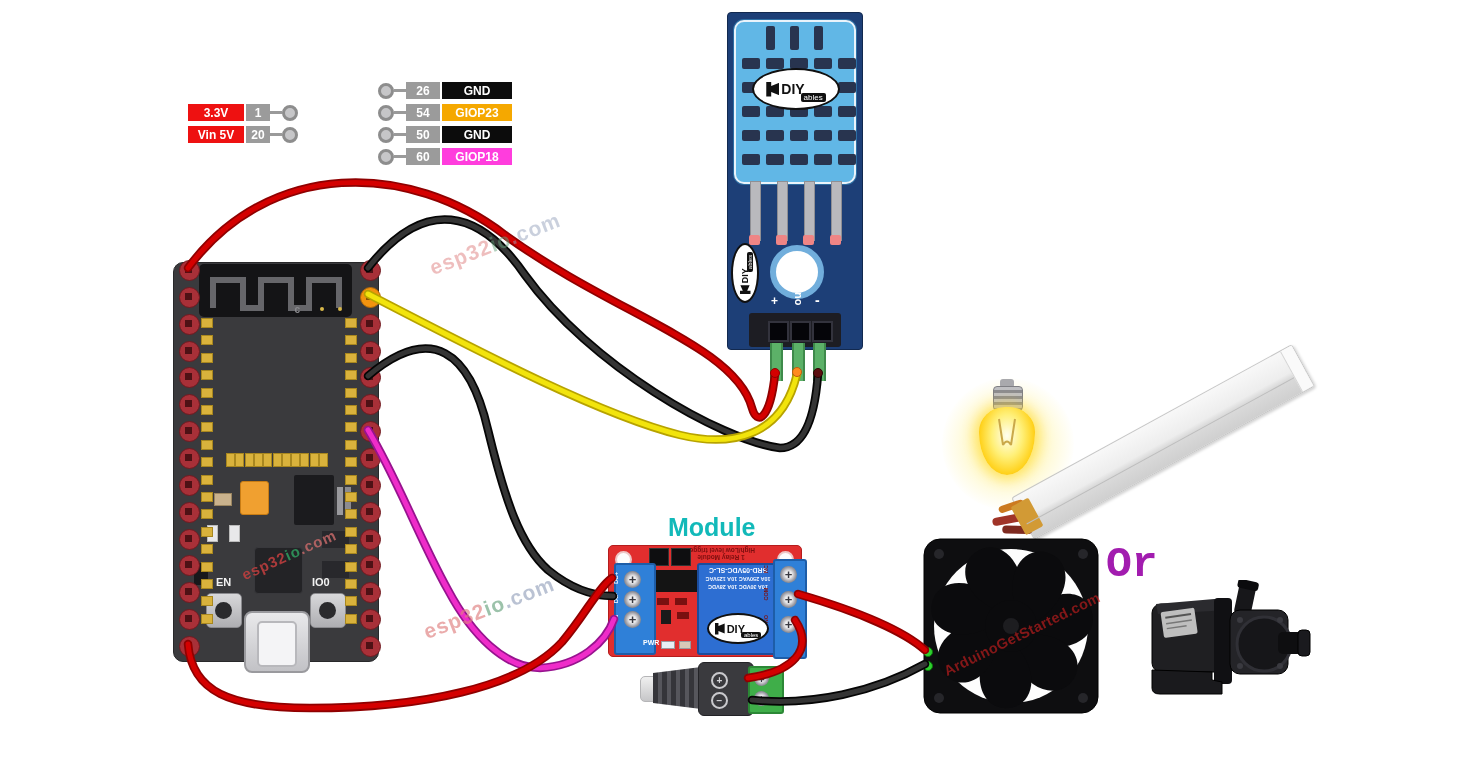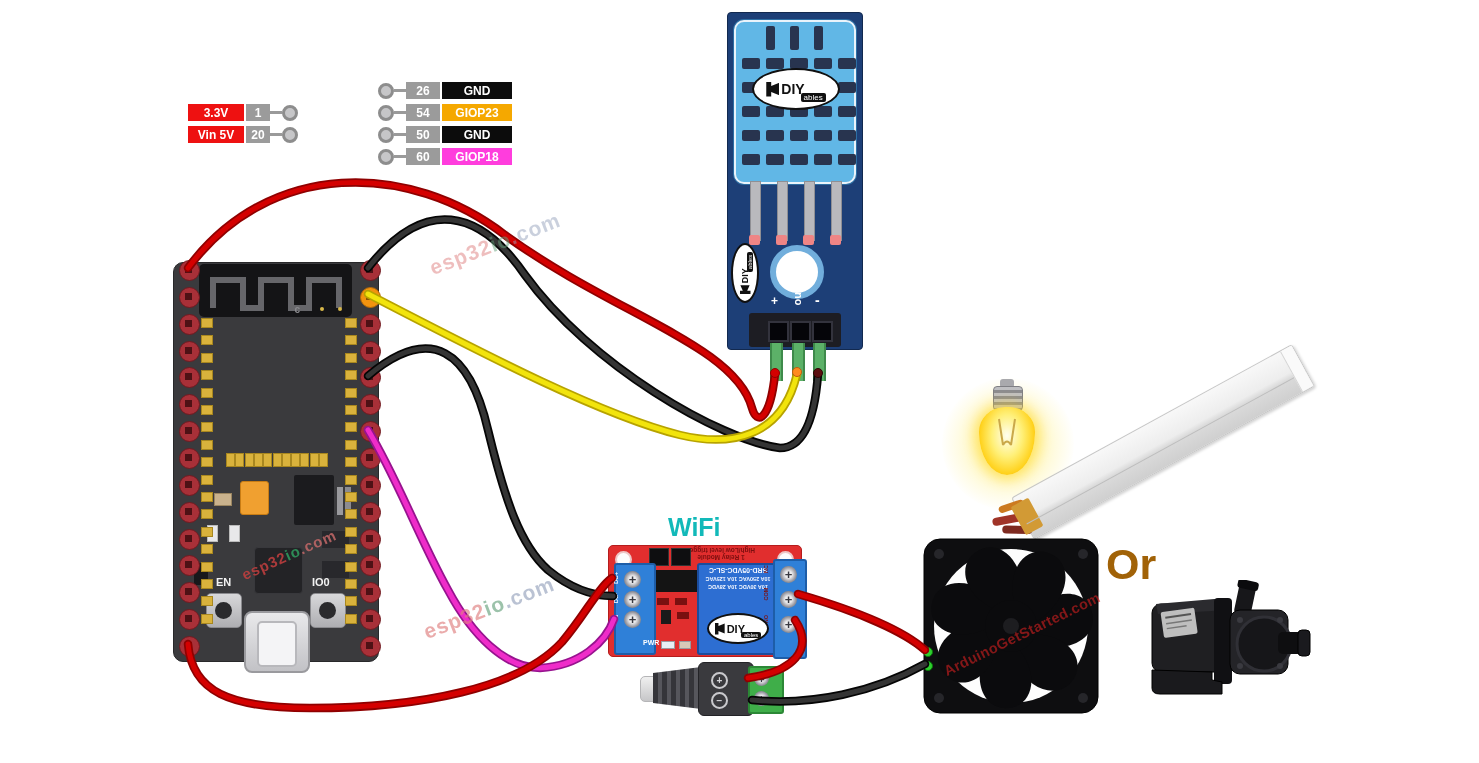--- a/index.html
+++ b/index.html
@@ -15,21 +15,21 @@
   .lname{width:56px;background:#ee1111;}
   .rname{width:70px;}
   .lpin{width:24px;background:#9b9b9b;margin-left:2px;}
   .rpin{width:34px;background:#9b9b9b;margin-right:2px;}
   .stub{width:12px;height:3px;background:#9a9a9a;}
   .lcirc{width:10px;height:10px;border-radius:50%;border:3px solid #8d8d8d;background:#c6c6c8;}
   .bgK{background:#0c0c0c;} .bgO{background:#f5a800;} .bgM{background:#ff3ddd;}
 
   
   .cyanlab{position:absolute;color:#12b9b9;font-weight:bold;z-index:80;white-space:nowrap;}
-  .orlab{position:absolute;color:#a16207;font-weight:bold;font-size:43px;z-index:80;}
+  .orlab{position:absolute;color:#a21caf;font-weight:bold;font-size:43px;z-index:80;font-family:Liberation Mono, monospace;}
 
   
   .esp32{position:absolute;left:173px;top:262px;width:204px;height:398px;background:#3a3a3d;
          border-radius:10px;border:1px solid #28282a;}
   .pin{position:absolute;width:19px;height:19px;border-radius:50%;background:#a83038;border:1px solid #701a20;}
   .pin::after{content:'';position:absolute;left:5px;top:5px;width:7px;height:7px;background:#4e1115;}
   .pin-orange{background:#f2930f;border-color:#b46a08;}
   .pin-orange::after{background:#8a5406;}
   .pad{position:absolute;width:10px;height:8px;background:#d9b23c;border:1px solid #a8871f;}
   .padv{width:7px;height:12px;}
@@ -553,21 +553,21 @@
       </g>
     <g>
         <use href="#w9" class="wo oK"></use>
         <use href="#w9" class="wi iK"></use>
       </g>
     <circle cx="775" cy="373" r="4.5" fill="#d40000" stroke="#8f0000"></circle>
     <circle cx="797" cy="372" r="4.5" fill="#ff8b1f" stroke="#c05a10"></circle>
     <circle cx="818" cy="373" r="4.5" fill="#5c1010" stroke="#2b0505"></circle>
   </svg>
 
-  <div class="cyanlab" style="left:668px;top:513px;font-size:25px;">WiFi</div>
+  <div class="cyanlab" style="left:668px;top:513px;font-size:25px;">Module</div>
   <div class="orlab" style="left:1106px;top:540px;">Or</div>
 
   <div class="wm wm1">
     <span class="wm-a">esp32</span><span class="wm-b">io</span><span class="wm-c">.com</span>
   </div>
   <div class="wm wm2">
     <span class="wm-a">esp32</span><span class="wm-b">io</span><span class="wm-c">.com</span>
   </div>
   <div class="wm wm3">
     <span class="wm-a">esp32</span><span class="wm-b">io</span><span class="wm-c">.com</span>

